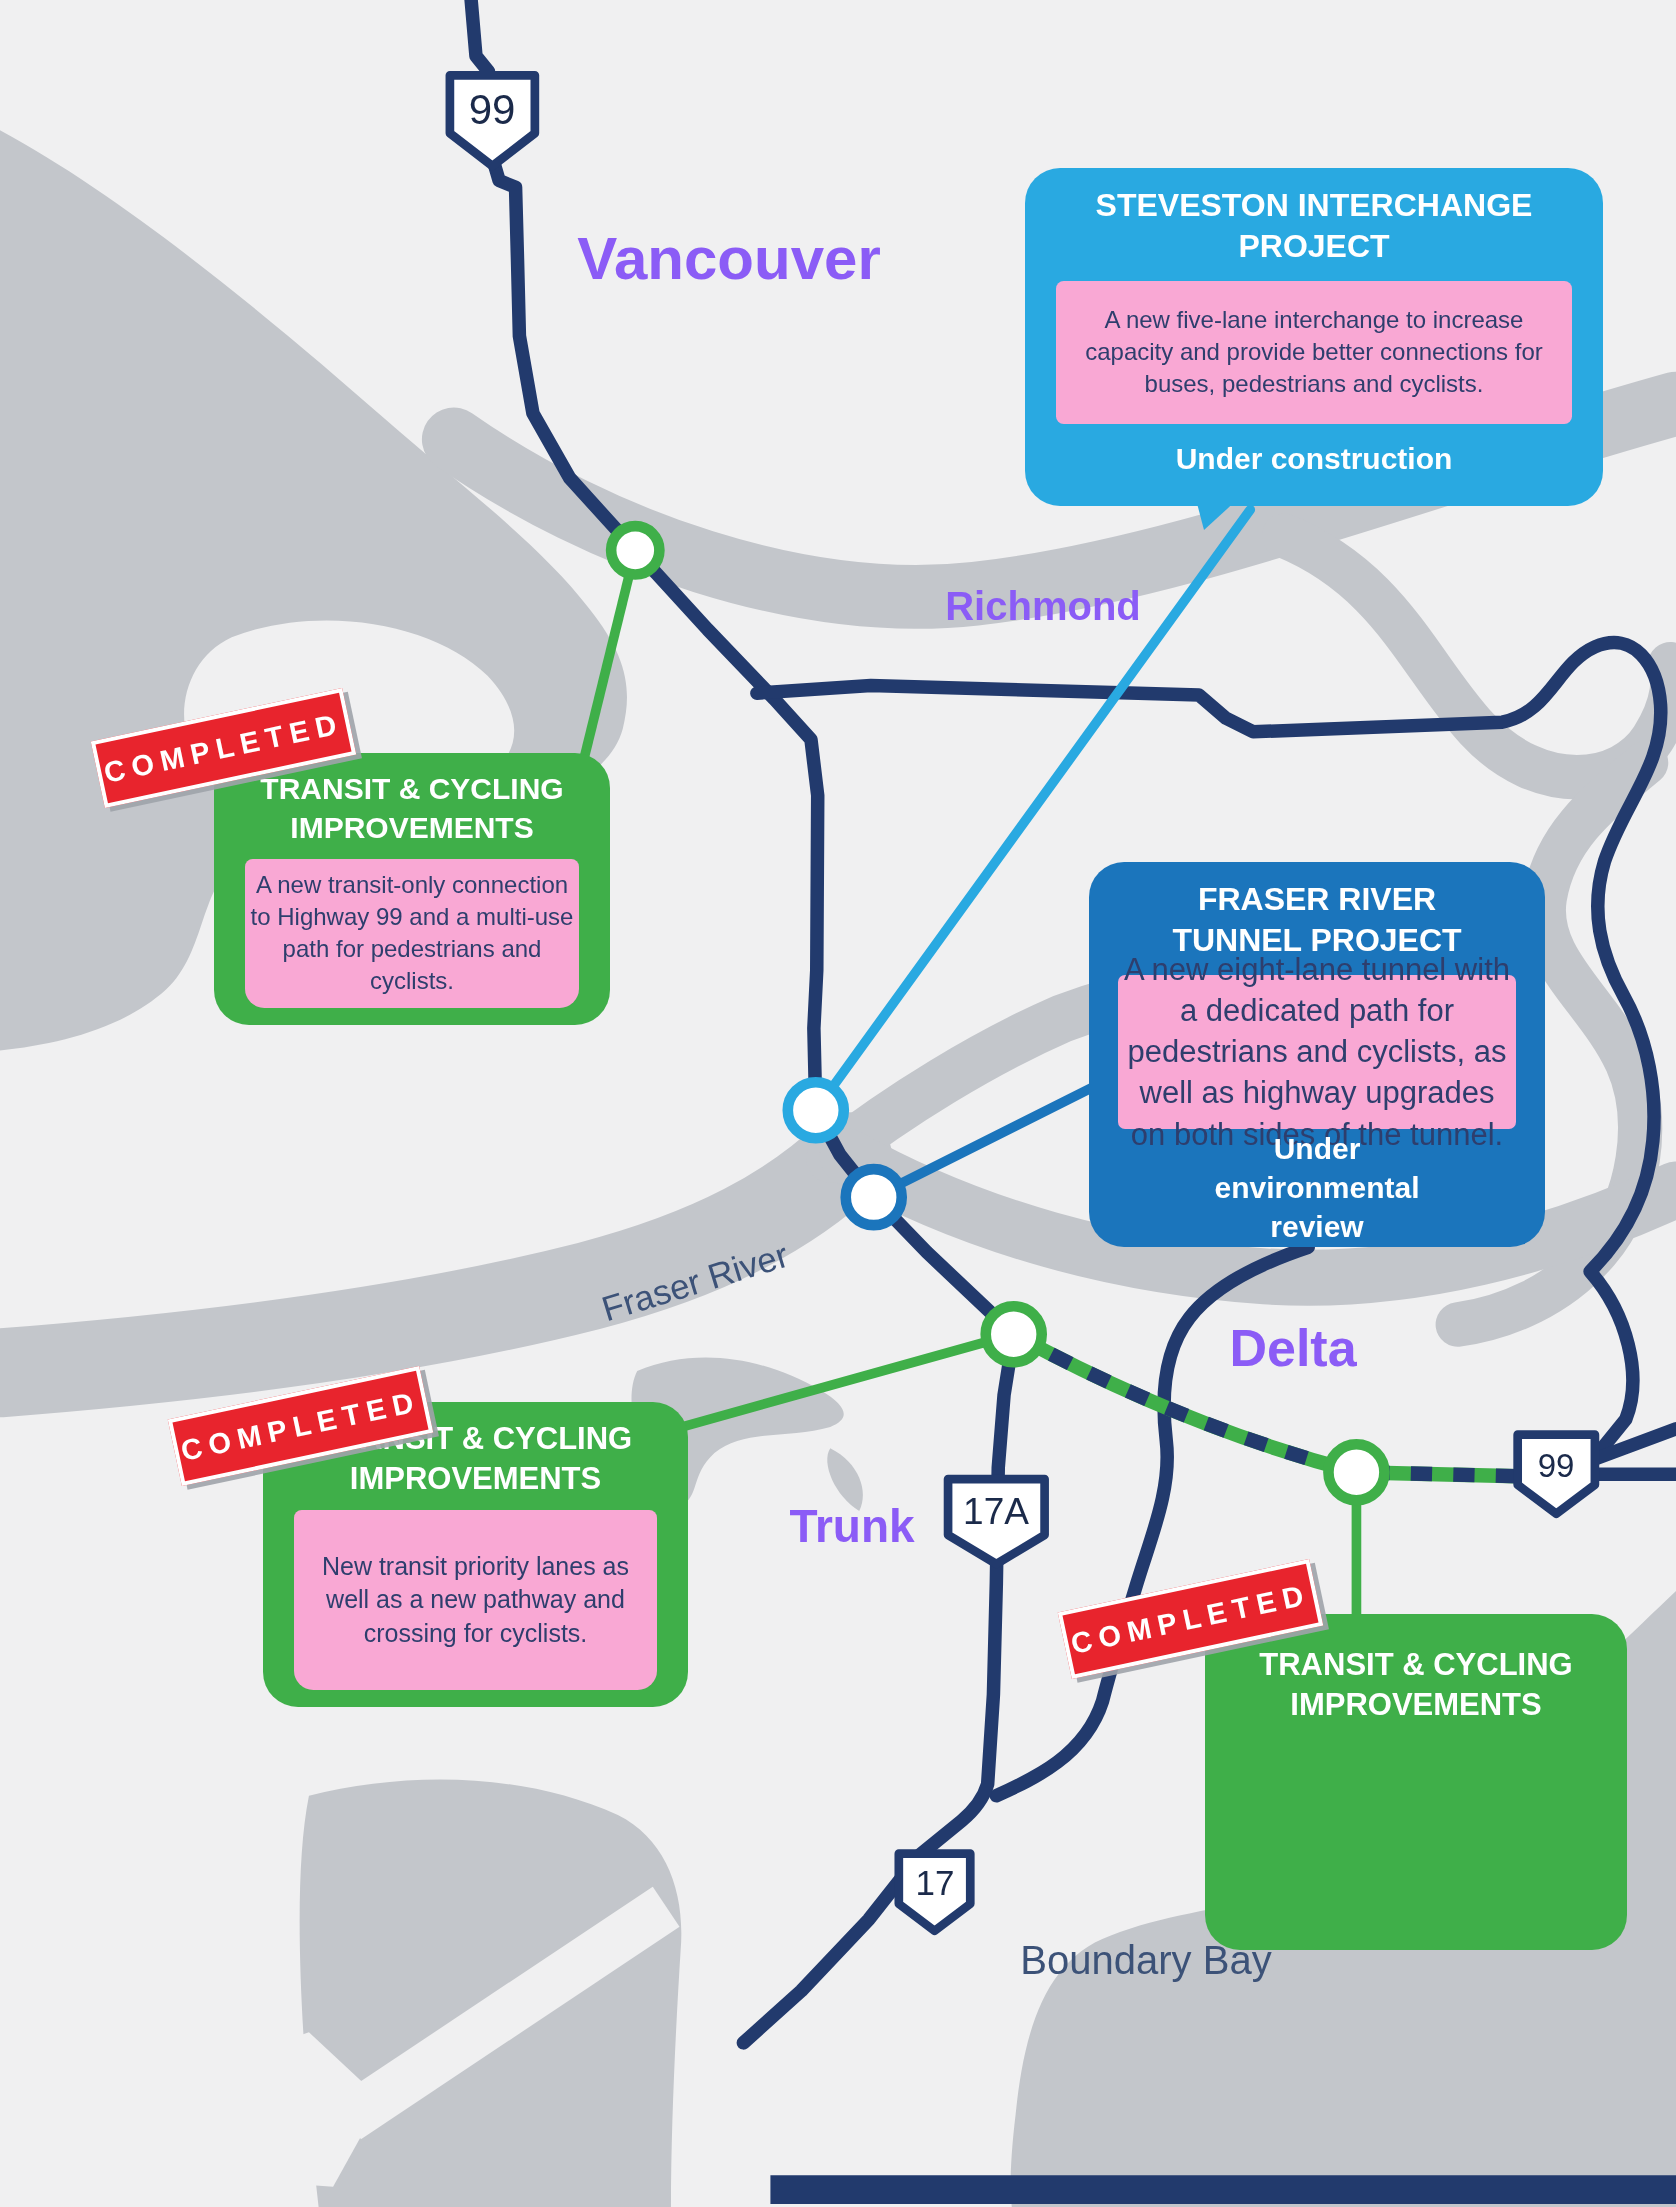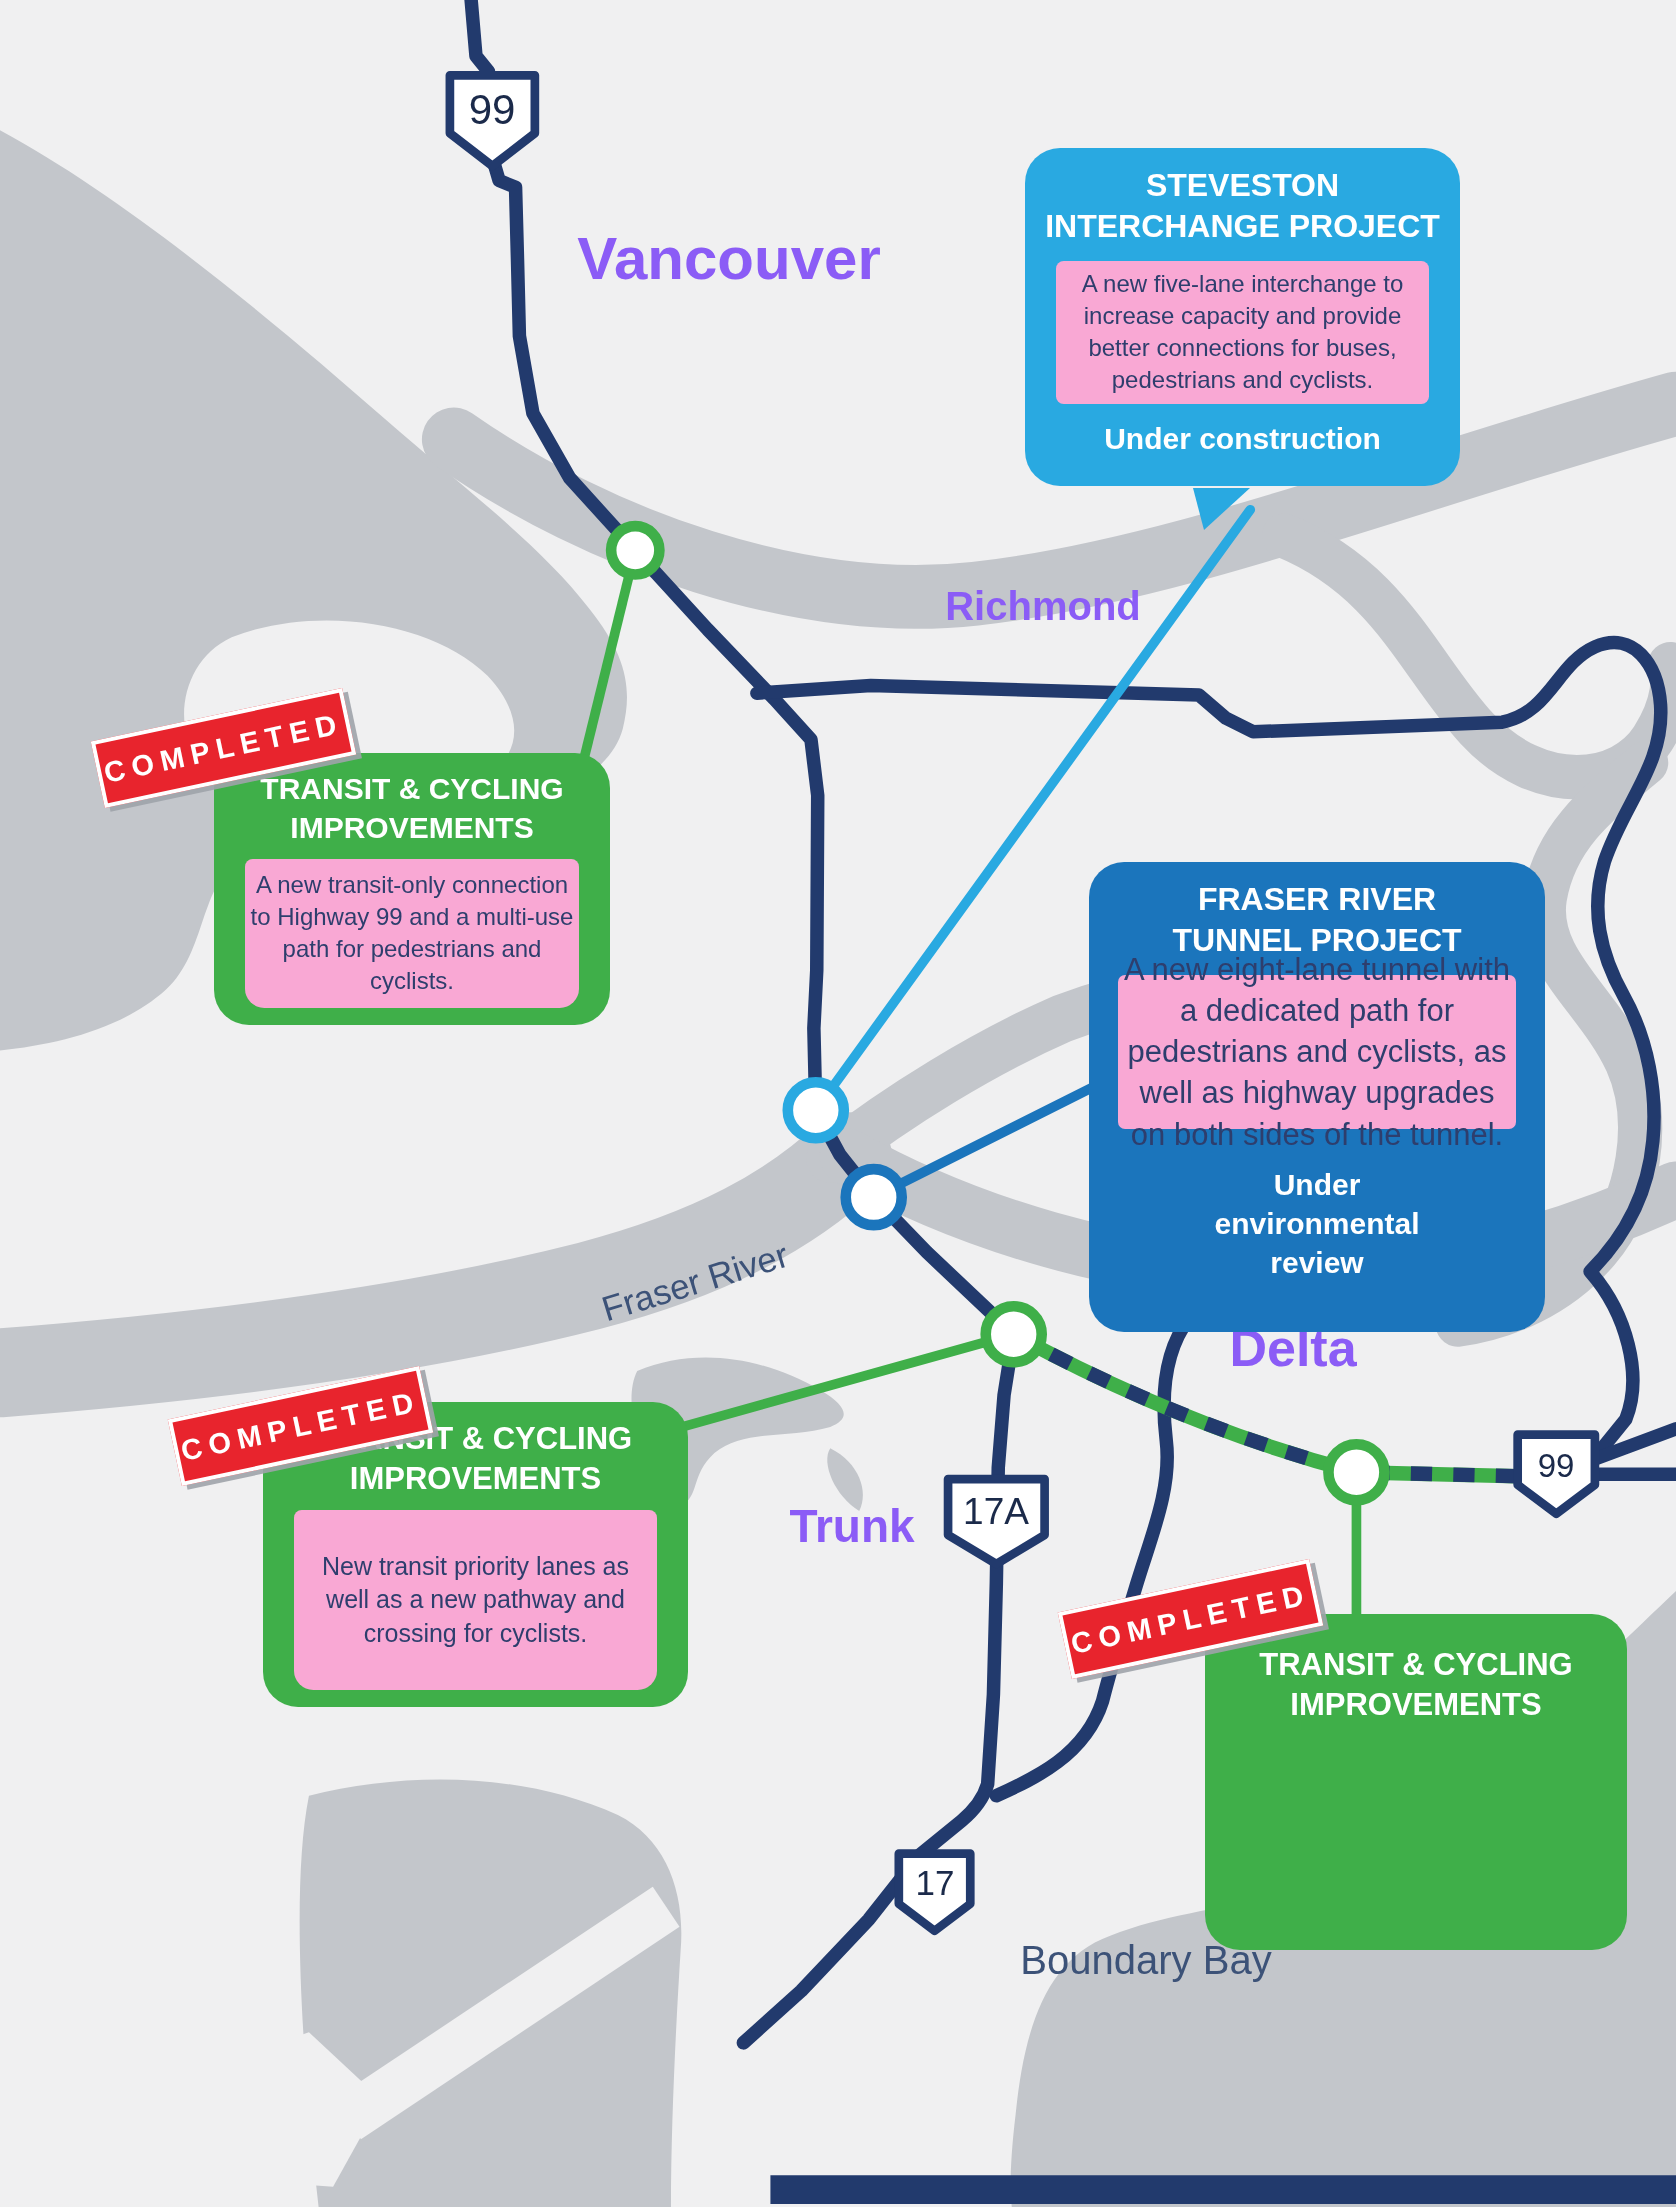--- a/index.html
+++ b/index.html
@@ -83,27 +83,27 @@
   <div class="shield-label" style="left:1556px;top:1466px;font-size:33px;">99</div>
 
   <div class="city-label" style="left:729px;top:258px;font-size:60px;">Vancouver</div>
   <div class="city-label" style="left:1023px;top:606px;font-size:40px;margin-left:20px;">Richmond</div>
   <div class="city-label" style="left:1293px;top:1348px;font-size:52px;">Delta</div>
   <div class="city-label" style="left:852px;top:1526px;font-size:46px;">Trunk</div>
   <div class="water-label" style="left:695px;top:1282px;font-size:35px;transform:translate(-50%,-50%) rotate(-17deg);">Fraser River</div>
   <div class="water-label" style="left:1146px;top:1960px;font-size:40px;">Boundary Bay</div>
 
   <div class="tail" style="left:1193px;top:488px;"></div>
-  <div class="callout" style="left:1025px;top:148px;width:435px;height:338px;background:#29a9e1;">
+  <div class="callout" style="left:1025px;top:168px;width:578px;height:338px;background:#29a9e1;">
     <div class="title" style="font-size:32px;">STEVESTON INTERCHANGE PROJECT</div>
     <div class="panel" style="margin:13.5px 15.4px 0 15.4px;height:143px;font-size:24px;padding:5.8px 9.7px;border-radius:7.7px;">A new five-lane interchange to increase capacity and provide better connections for buses, pedestrians and cyclists.</div>
     <div class="status" style="font-size:30px;">Under construction</div>
   </div>
 
-  <div class="callout" style="left:1089px;top:862px;width:456px;height:470px;background:#1b75bc;">
+  <div class="callout" style="left:1089px;top:862px;width:456px;height:385px;background:#1b75bc;">
     <div class="title" style="font-size:32px;margin:0 58px;">FRASER RIVER TUNNEL PROJECT</div>
     <div class="panel" style="margin:13.5px 13.5px 0 13.5px;height:154px;font-size:31px;padding:5.8px 5.8px;border-radius:7px;">A new eight-lane tunnel with a dedicated path for pedestrians and cyclists, as well as highway upgrades on both sides of the tunnel.</div>
     <div class="status" style="font-size:30px;margin:0 68px;">Under environmental review</div>
   </div>
 
   <div class="callout" style="left:214px;top:753px;width:396px;height:272px;background:#3faf49;">
     <div class="title" style="font-size:30px;">TRANSIT &amp; CYCLING IMPROVEMENTS</div>
     <div class="panel" style="flex:1;margin:11.6px 15.4px 3.9px 15.4px;font-size:24px;padding:3.9px 3.9px;border-radius:7.7px 7.7px 19.3px 19.3px;">A new transit-only connection to Highway 99 and a multi-use path for pedestrians and cyclists.</div>
   </div>
   <div class="stamp" style="left:95px;top:714px;width:249px;height:60px;">COMPLETED</div>

